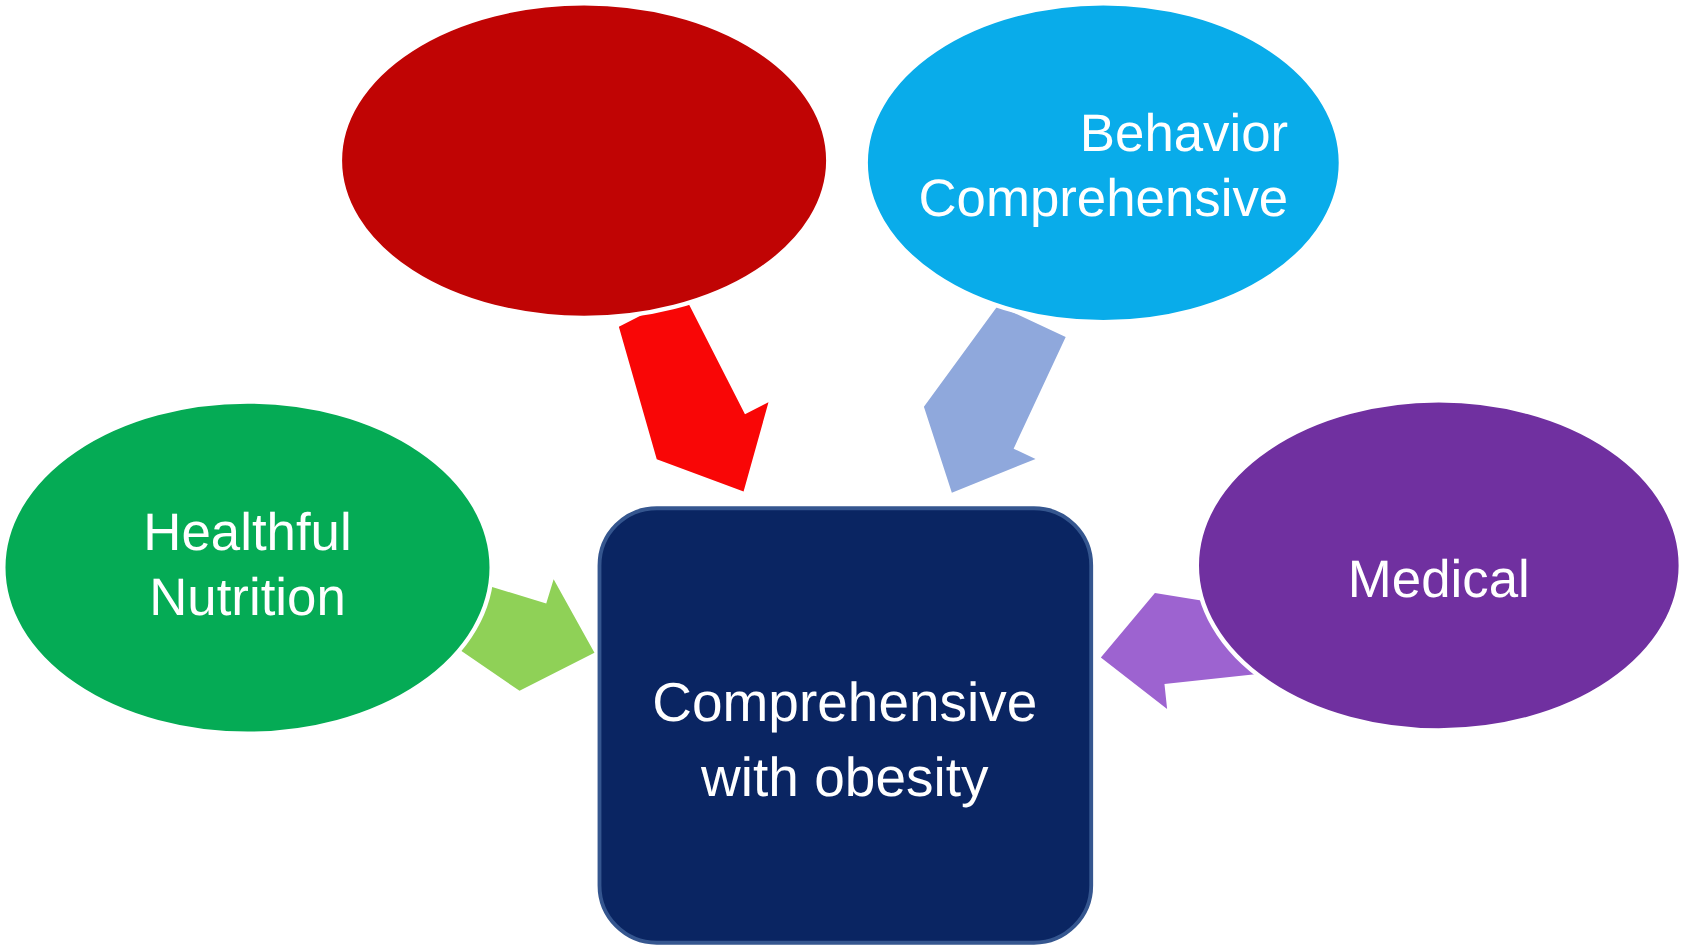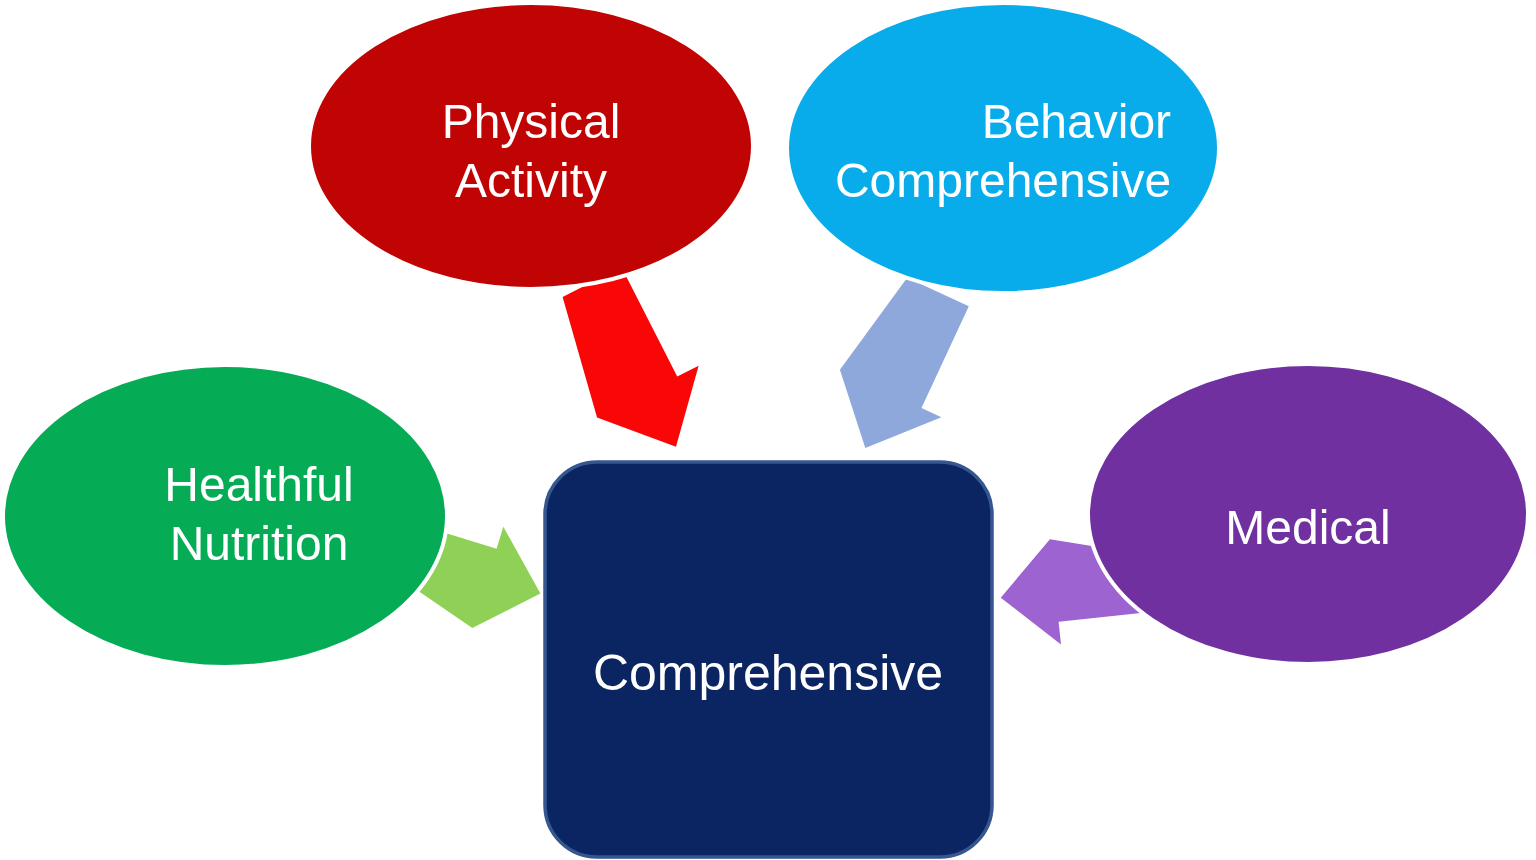--- a/index.html
+++ b/index.html
@@ -33,21 +33,21 @@
     font-size: 48px;
     line-height: 1.22;
   }
   .center-label {
     font-size: 50px;
     line-height: 1.38;
     margin-top: 11px;
   }
   .lbl-physical   { left: 531px;  top: 152px; }
   .lbl-behavior   { left: 1003px; top: 152px; text-align: right; }
-  .lbl-healthful  { left: 225px;  top: 515px; margin-left: 34px; }
+  .lbl-healthful  { left: 225px;  top: 515px; }
   .lbl-medical    { left: 1308px; top: 515px; margin-top: 13px; }
   .lbl-center     { left: 768px;  top: 662px; }
 </style>
 </head>
 <body>
 
 <div class="canvas">
   <svg width="1536" height="860" viewBox="0 0 1536 860">
 
     <polygon points="0,-33 123,-33 123,-57 185,0 123,57 0,33" transform="translate(592,282) rotate(63)" fill="#F90606"></polygon>
@@ -56,35 +56,32 @@
     <polygon points="0,-30 85,-30 85,-53 140,0 85,53 0,30" transform="translate(1140,583) rotate(174)" fill="#9D63D0"></polygon>
 
     <rect x="545" y="462" width="447" height="395" rx="52" ry="52" stroke-width="3.5" fill="#0A2562" stroke="#35568F"></rect>
 
     <ellipse cx="531" cy="146" rx="222" ry="143" stroke-width="4" fill="#C00404" stroke="#FFFFFF"></ellipse>
     <ellipse cx="1003" cy="148" rx="216" ry="145" stroke-width="4" fill="#09ACEA" stroke="#FFFFFF"></ellipse>
     <ellipse cx="225" cy="516" rx="222" ry="151" stroke-width="4" fill="#05AB55" stroke="#FFFFFF"></ellipse>
     <ellipse cx="1308" cy="514" rx="220" ry="150" stroke-width="4" fill="#7030A0" stroke="#FFFFFF"></ellipse>
   </svg>
 
-  <div class="label node-label lbl-physical">
-    <span>Physical</span>
-    <span>Activity</span>
-  </div>
 
   <div class="label node-label lbl-behavior">
     <span>Behavior</span>
     <span>Comprehensive</span>
   </div>
 
   <div class="label node-label lbl-healthful">
     <span>Healthful</span>
     <span>Nutrition</span>
   </div>
 
   <div class="label node-label lbl-medical">
     <span>Medical</span>
   </div>
 
   <div class="label center-label lbl-center">
     <span>Comprehensive</span>
+    <span>with obesity</span>
   </div>
 </div>
 
 </body></html>

